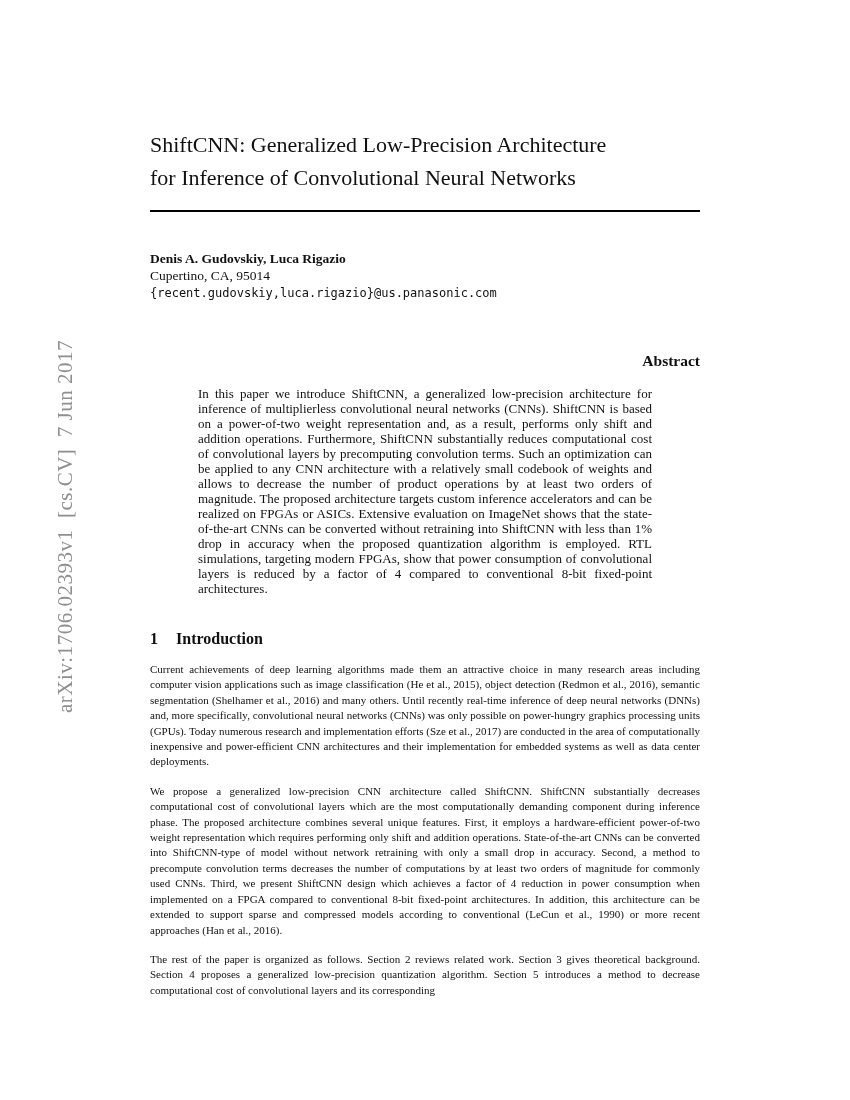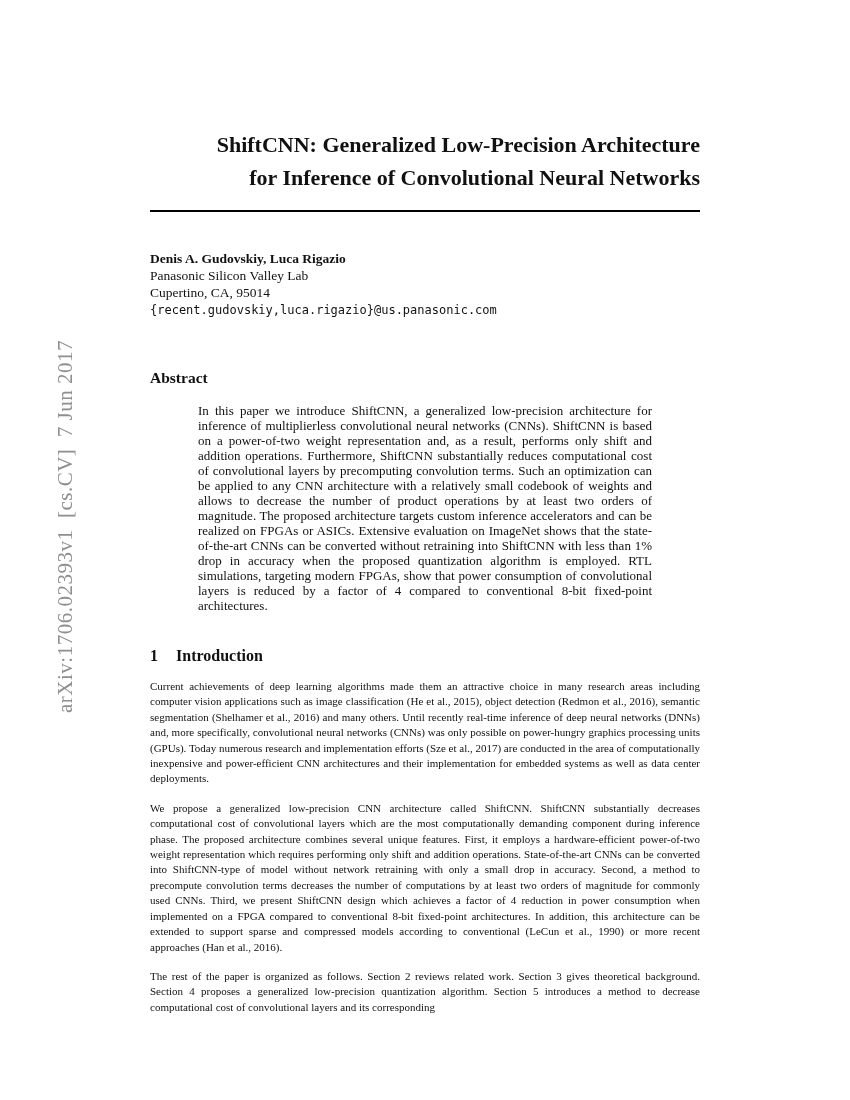--- a/index.html
+++ b/index.html
@@ -32,22 +32,22 @@
     letter-spacing: 0.5px;
   }
   .content {
     position: absolute;
     left: 150px;
     top: 128px;
     width: 550px;
   }
   .title {
     font-size: 22px;
-    font-weight: bold;
-    text-align: right;
+    font-weight: normal;
+    text-align: left;
     line-height: 33px;
   }
   .title-rule {
     border: none;
     border-top: 2px solid #000000;
     margin-top: 16px;
     width: 100%;
   }
   .authors {
     margin-top: 38px;
@@ -56,21 +56,21 @@
     line-height: 17px;
   }
   .author-names { font-weight: bold; }
   .author-email {
     font-family: "DejaVu Sans Mono", "Liberation Mono", monospace;
     font-size: 12px;
     margin-top: 1px;
   }
   .abstract-heading {
     margin-top: 50px;
-    text-align: left;
+    text-align: right;
     font-size: 15.5px;
     font-weight: bold;
   }
   .abstract-text {
     width: 454px;
     margin: 16px auto 16px auto;
     font-size: 13px;
     line-height: 15px;
     text-align: justify;
   }
@@ -97,21 +97,20 @@
   </div>
 
   <main class="content">
 
     <h1 class="title"><span>ShiftCNN: Generalized Low-Precision Architecture</span><br><span>for Inference of Convolutional Neural Networks</span></h1>
 
     <hr class="title-rule">
 
     <div class="authors">
       <div class="author-names">Denis A. Gudovskiy, Luca Rigazio</div>
-      <div class="author-affiliation">Panasonic Silicon Valley Lab</div>
       <div class="author-location">Cupertino, CA, 95014</div>
       <div class="author-email">{recent.gudovskiy,luca.rigazio}@us.panasonic.com</div>
     </div>
 
     <h2 class="abstract-heading">Abstract</h2>
 
     <p class="abstract-text">In this paper we introduce ShiftCNN, a generalized low-precision architecture for inference of multiplierless convolutional neural networks (CNNs). ShiftCNN is based on a power-of-two weight representation and, as a result, performs only shift and addition operations. Furthermore, ShiftCNN substantially reduces computational cost of convolutional layers by precomputing convolution terms. Such an optimization can be applied to any CNN architecture with a relatively small codebook of weights and allows to decrease the number of product operations by at least two orders of magnitude. The proposed architecture targets custom inference accelerators and can be realized on FPGAs or ASICs. Extensive evaluation on ImageNet shows that the state-of-the-art CNNs can be converted without retraining into ShiftCNN with less than 1% drop in accuracy when the proposed quantization algorithm is employed. RTL simulations, targeting modern FPGAs, show that power consumption of convolutional layers is reduced by a factor of 4 compared to conventional 8-bit fixed-point architectures.</p>
 
     <h2 class="section-heading"><span class="sec-num">1</span><span>Introduction</span></h2>
 

